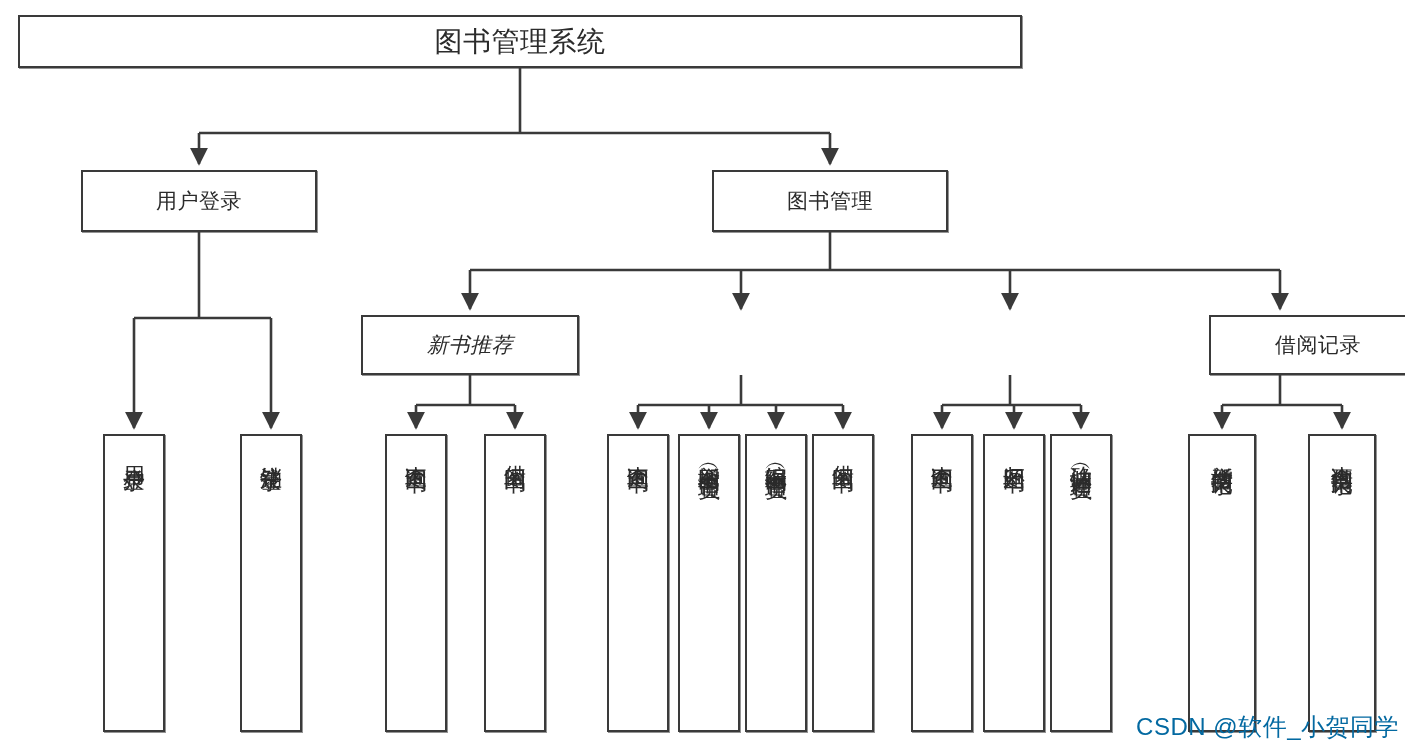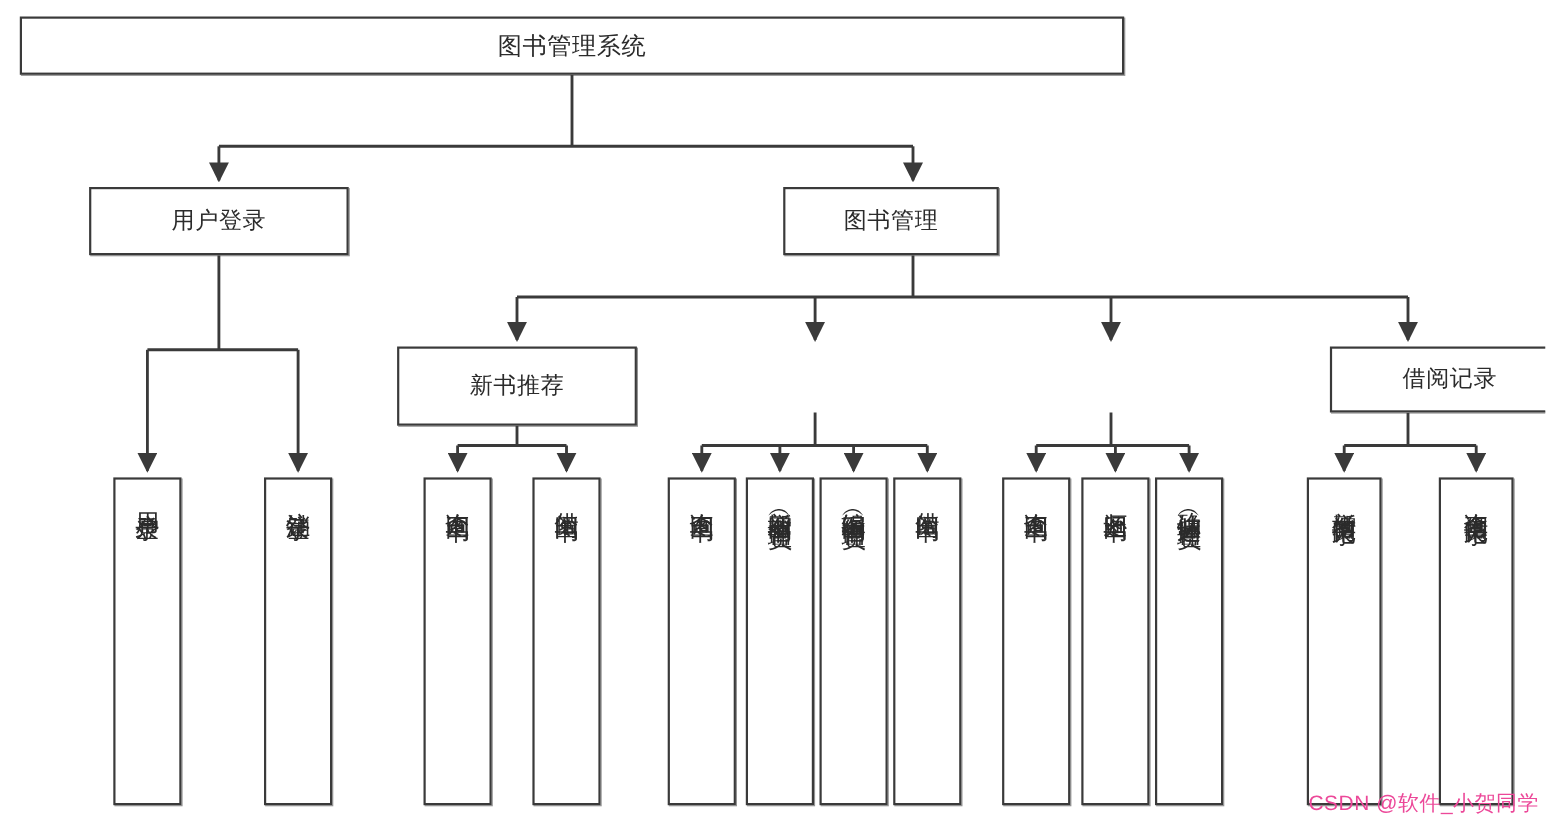--- a/index.html
+++ b/index.html
@@ -52,28 +52,28 @@
     padding-top: 12px;
   }
   .node.vert .label {
     writing-mode: vertical-rl;
     text-orientation: upright;
     font-size: 22px;
     letter-spacing: 2px;
     line-height: 1;
   }
   .node.root .label {
-    font-size: 22px;
+    font-size: 28px;
   }
   #watermark {
     position: absolute;
     right: 6px;
     bottom: 4px;
-    font-size: 19px;
-    color: #ec4899;
+    font-size: 24px;
+    color: #0369a1;
     letter-spacing: 0.5px;
     white-space: nowrap;
     user-select: none;
   }
 </style>
 </head>
 <body>
 
 <div id="canvas">
 
@@ -127,25 +127,25 @@
     </g>
   </svg>
 
   <div class="node horiz root" style="left:18px; top:15px; width:1004px; height:53px;">
     <span class="label">图书管理系统</span>
   </div>
 
   <div class="node horiz" style="left:81px; top:170px; width:236px; height:62px;">
     <span class="label">用户登录</span>
   </div>
-  <div class="node horiz" style="left:712px; top:170px; width:196px; height:62px;">
+  <div class="node horiz" style="left:712px; top:170px; width:236px; height:62px;">
     <span class="label">图书管理</span>
   </div>
 
-  <div class="node horiz" style="left:361px; top:315px; width:218px; height:72px;">
+  <div class="node horiz" style="left:361px; top:315px; width:218px; height:60px;font-style:italic;">
     <span class="label">新书推荐</span>
   </div>
   <div class="node horiz" style="left:1171px; top:315px; width:218px; height:60px;margin-left:38px;">
     <span class="label">借阅记录</span>
   </div>
 
   <div class="node vert" style="left:103px; top:434px; width:62px; height:298px;">
     <span class="label">用户登录</span>
   </div>
   <div class="node vert" style="left:240px; top:434px; width:62px; height:298px;">

